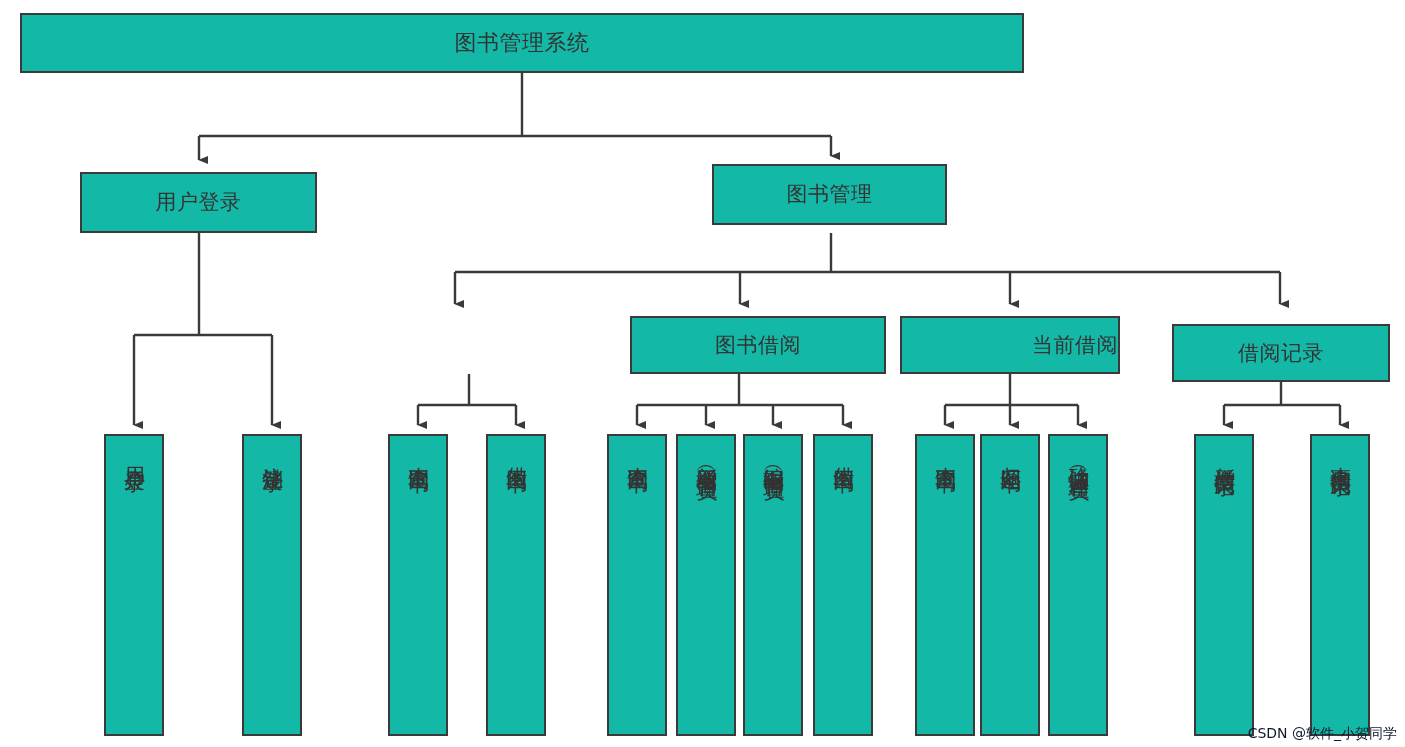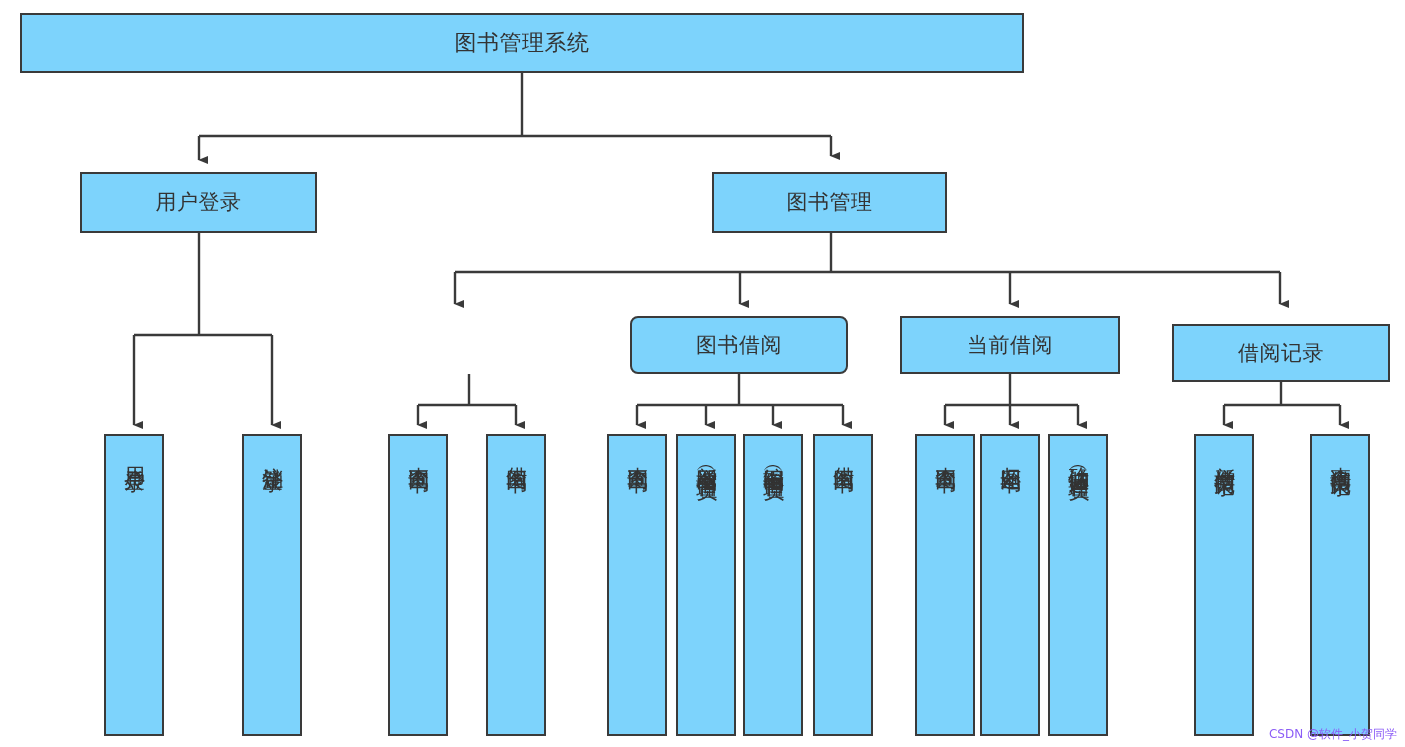--- a/index.html
+++ b/index.html
@@ -22,21 +22,21 @@
     position: absolute;
     left: 0;
     top: 0;
     width: 1405px;
     height: 747px;
   }
   .node {
     position: absolute;
     box-sizing: border-box;
     border: 2px solid #3a3a3a;
-    background: #7dd3fc;
+    background: #14b8a6;
     display: flex;
     align-items: center;
     justify-content: center;
     color: #333333;
     z-index: 2;
   }
   .node .node-label {
     display: block;
     text-align: center;
     line-height: 1.18;
@@ -59,22 +59,22 @@
     white-space: nowrap;
     max-height: 272px;
   }
   .node.root .node-label {
     font-size: 22px;
   }
   #watermark {
     position: absolute;
     right: 8px;
     bottom: 4px;
-    font-size: 12px;
-    color: #8b5cf6;
+    font-size: 14px;
+    color: #0f172a;
     z-index: 5;
     white-space: nowrap;
     font-family: "DejaVu Sans", "Liberation Sans", sans-serif;
   }
 </style>
 </head>
 <body>
 
 <div id="diagram-root">
 
@@ -128,28 +128,28 @@
     </g>
   </svg>
 
   <div class="node horiz root" style="left:20px; top:13px; width:1004px; height:60px;">
     <span class="node-label">图书管理系统</span>
   </div>
 
   <div class="node horiz" style="left:80px; top:172px; width:237px; height:61px;">
     <span class="node-label">用户登录</span>
   </div>
-  <div class="node horiz" style="left:712px; top:172px; width:235px; height:61px;">
+  <div class="node horiz" style="left:712px; top:164px; width:235px; height:61px;">
     <span class="node-label">图书管理</span>
   </div>
 
-  <div class="node horiz" style="left:630px; top:316px; width:218px; height:58px;border-radius:8px;">
+  <div class="node horiz" style="left:630px; top:316px; width:256px; height:58px;">
     <span class="node-label">图书借阅</span>
   </div>
-  <div class="node horiz" style="left:900px; top:316px; width:220px; height:58px;">
+  <div class="node horiz" style="left:900px; top:316px; width:220px; height:58px;justify-content:flex-end;">
     <span class="node-label">当前借阅</span>
   </div>
   <div class="node horiz" style="left:1172px; top:324px; width:218px; height:58px;">
     <span class="node-label">借阅记录</span>
   </div>
 
   <div class="node vert" style="left:104px; top:434px; width:60px; height:302px;">
     <span class="node-label">用户登录</span>
   </div>
   <div class="node vert" style="left:242px; top:434px; width:60px; height:302px;">

